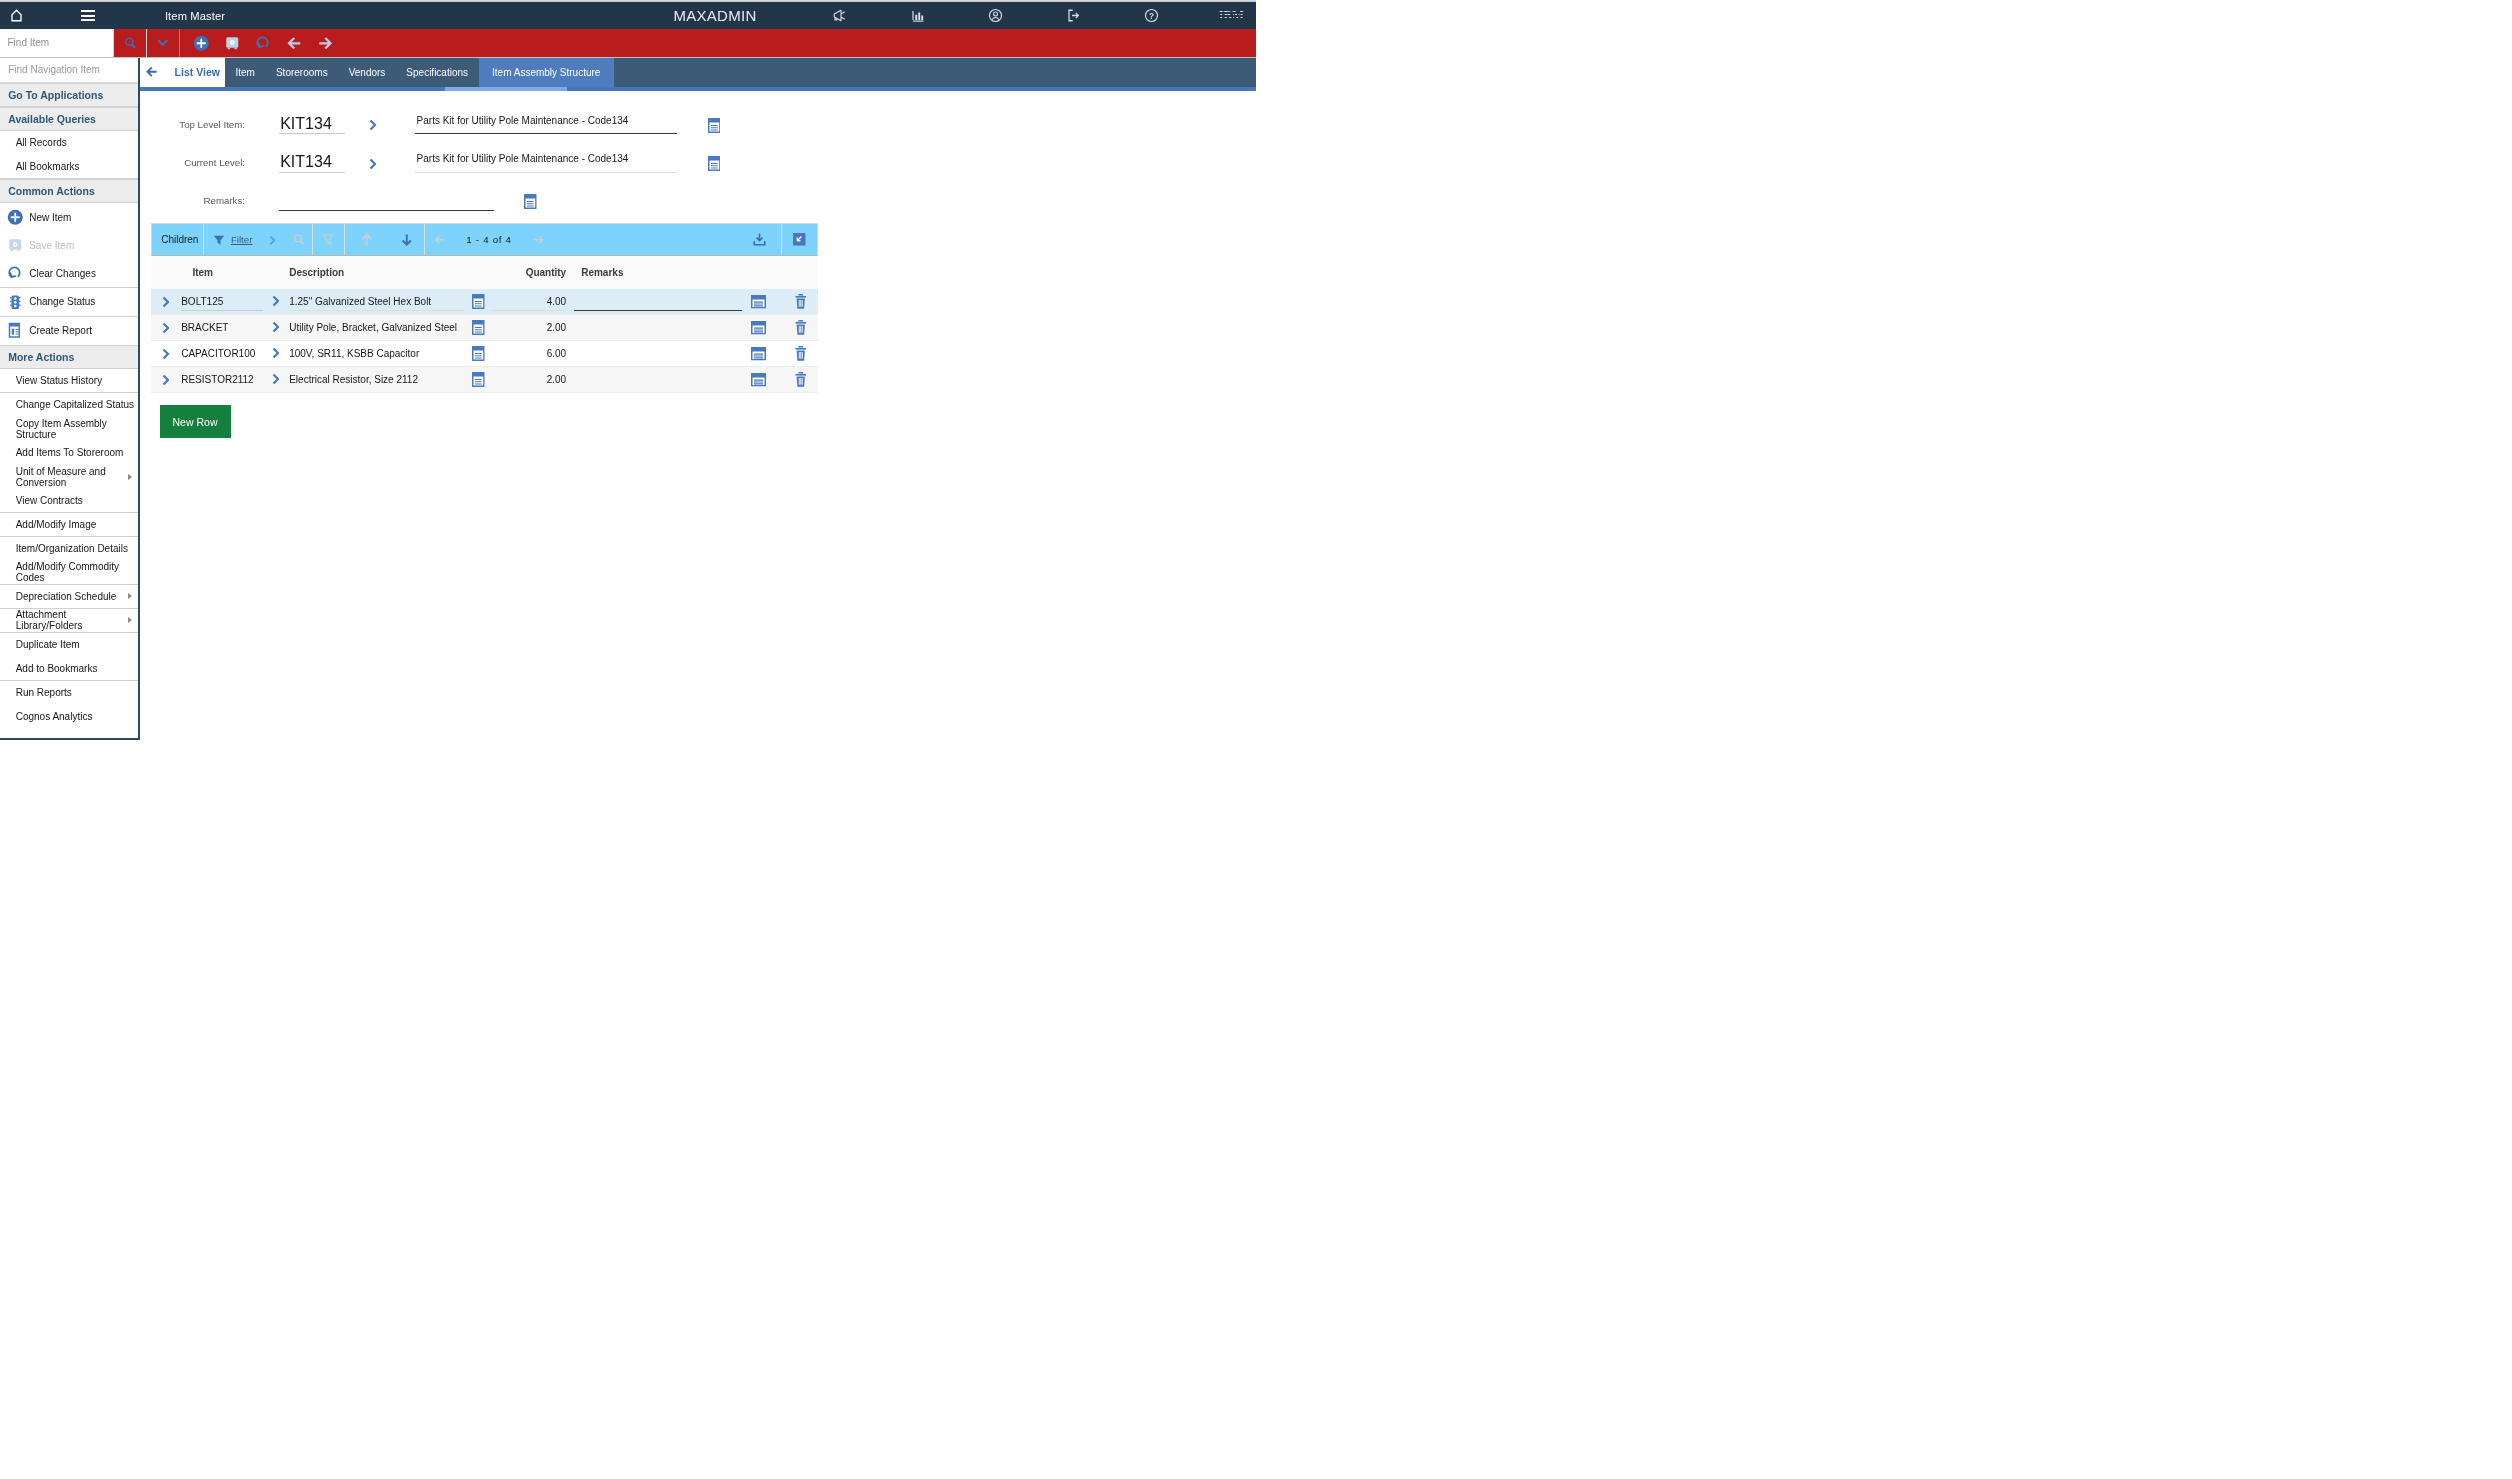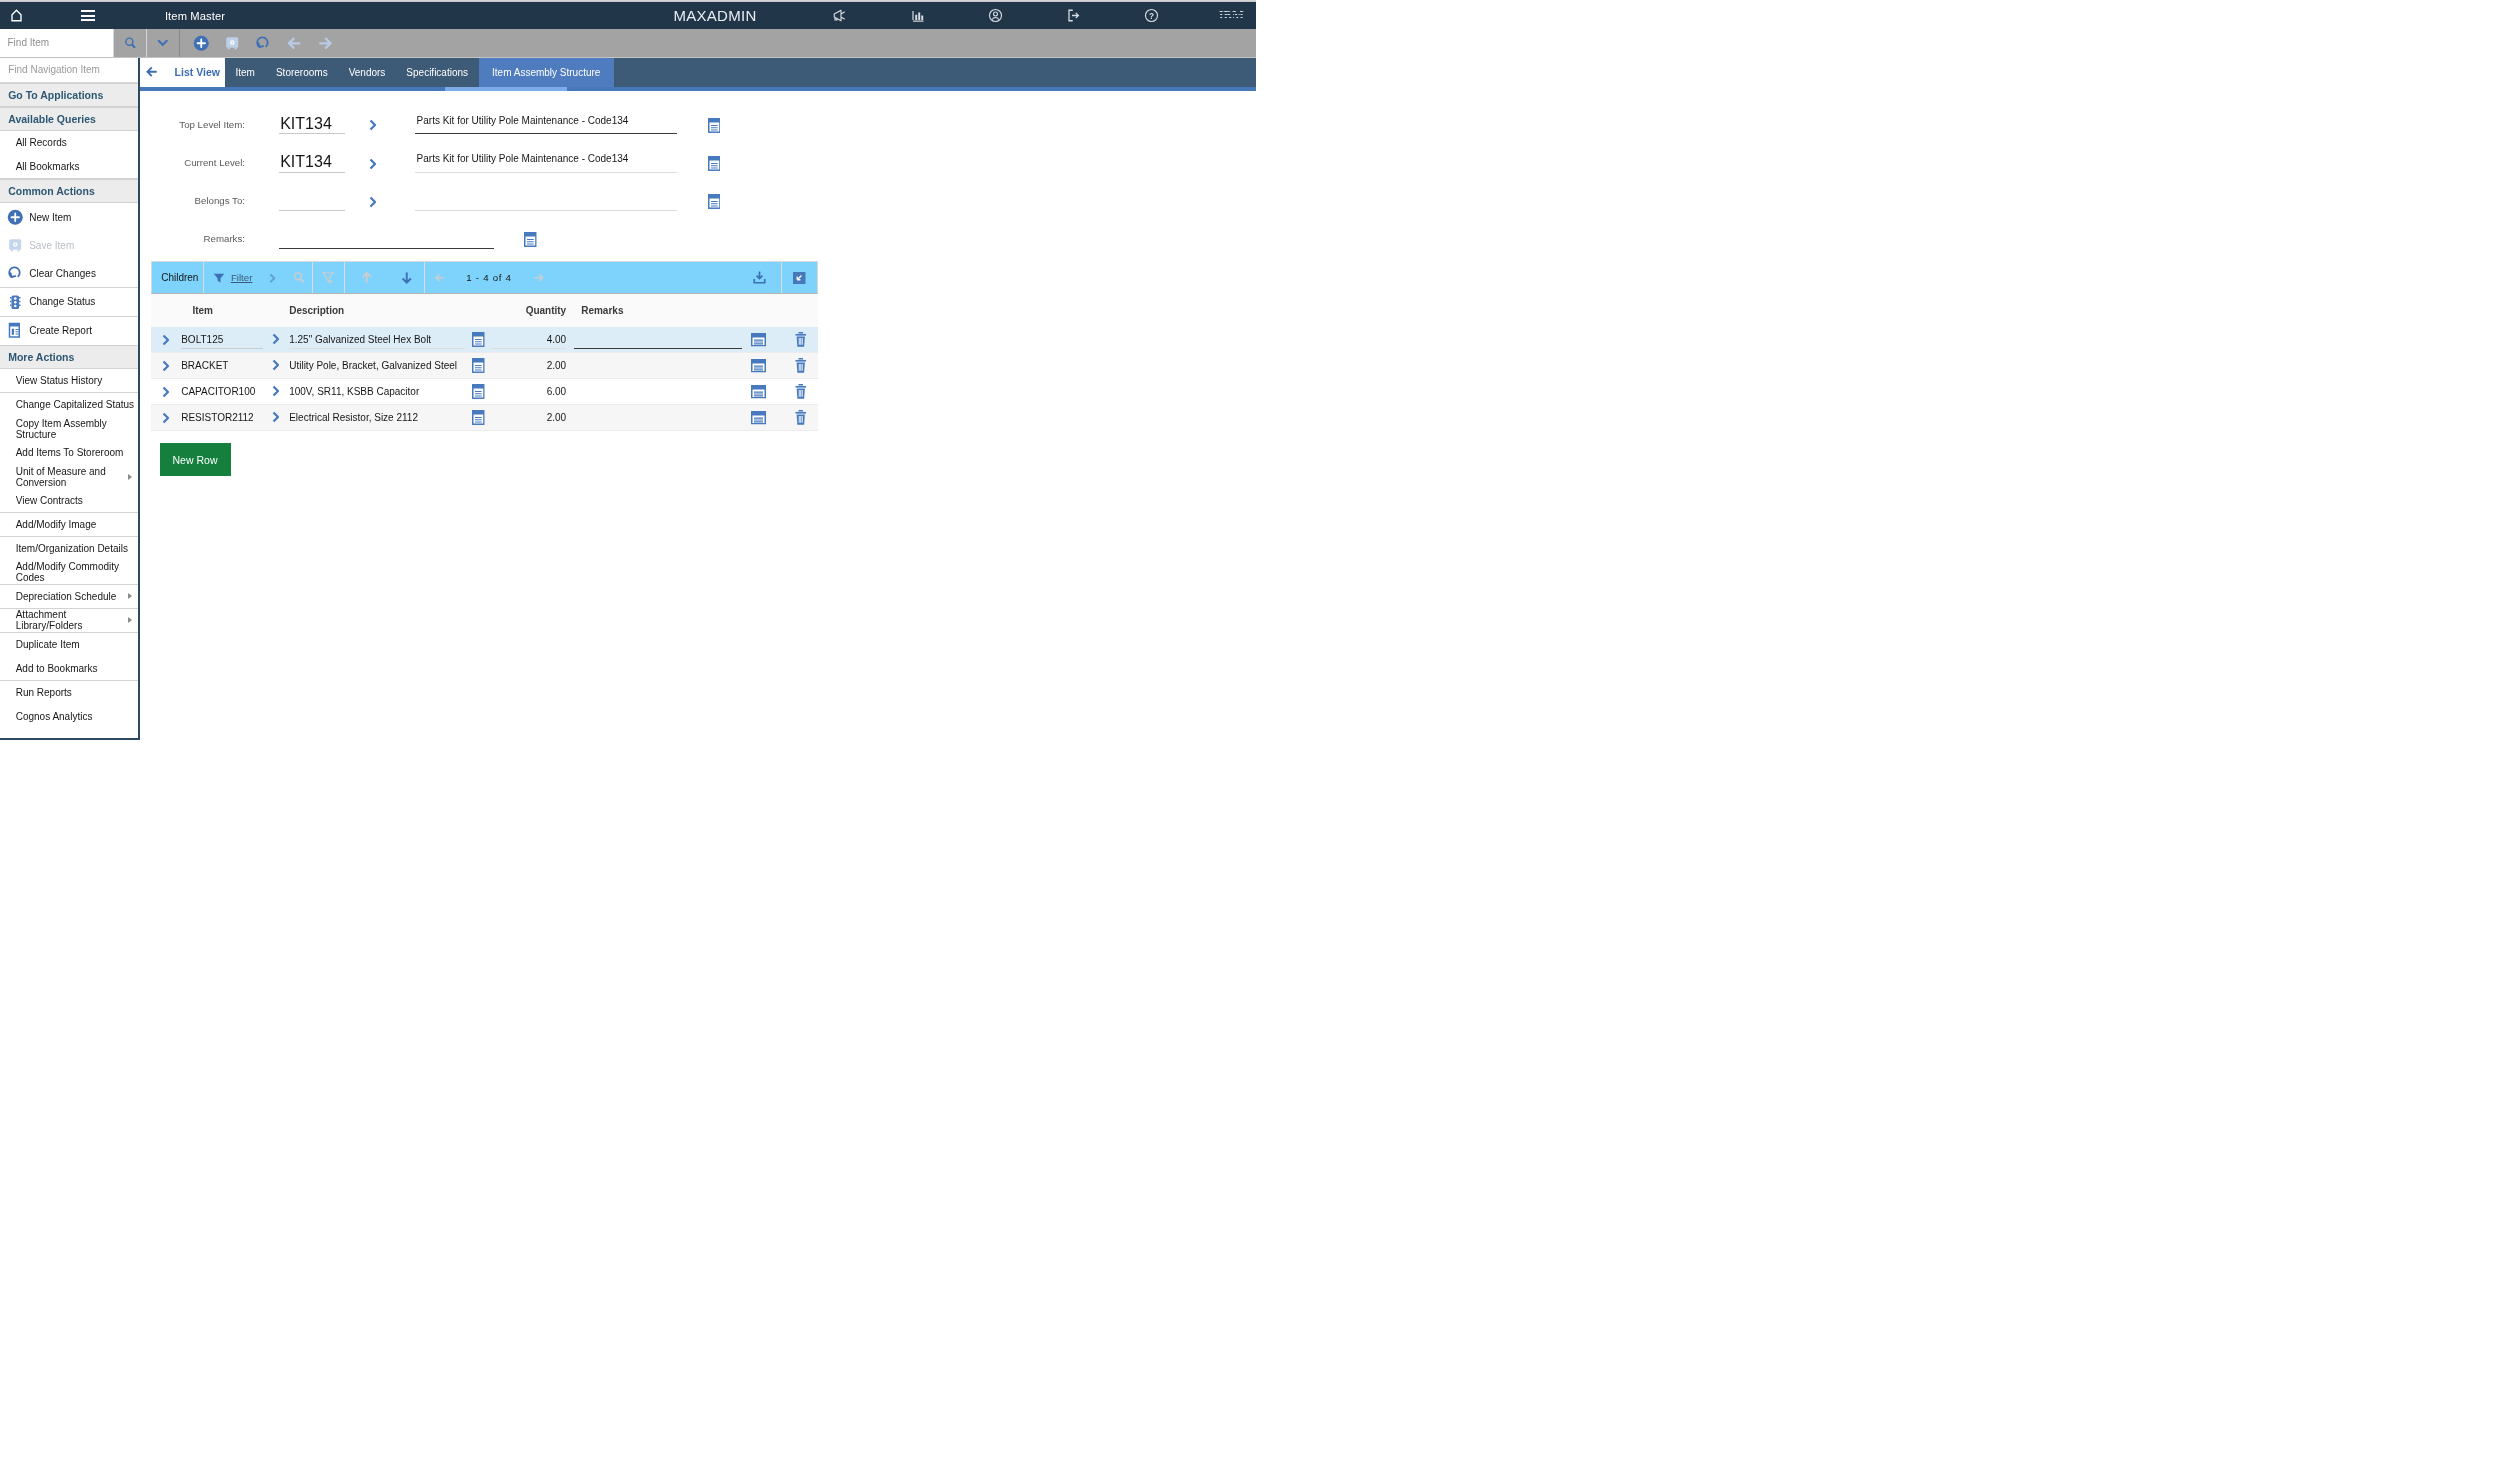--- a/index.html
+++ b/index.html
@@ -17,21 +17,21 @@
   .app-title { color:#fff; font-size:11.2px; margin-left:10.5px; letter-spacing:0.1px; }
   .appbar .spacer { flex:1; }
   .username { color:#e8edf2; font-size:15px; margin-right:19.5px; letter-spacing:0.3px; }
   .abtn { width:30px; height:27px; display:flex; align-items:center; justify-content:center; cursor:pointer; }
   .ibm { font-family:"Liberation Serif", serif; font-weight:bold; font-size:12.7px; letter-spacing:0;
     color:#dfe5ea; margin:0 12px 0 4.5px;
     background:repeating-linear-gradient(to bottom,#dfe5ea 0 1.5px,transparent 1.5px 3px);
     -webkit-background-clip:text; background-clip:text; -webkit-text-fill-color:transparent; }
 
   
-  .toolbar { height:28.4px; background:#a3a3a3; border-bottom:0.7px solid #c2c2c2; display:flex; align-items:stretch; }
+  .toolbar { height:28.4px; background:#b91c1c; border-bottom:0.7px solid #c2c2c2; display:flex; align-items:stretch; }
   .find-input { width:113px; height:100%; border:none; outline:none; background:#fff; padding:0 7.5px;
     font-size:10px; color:#161616; font-family:"Liberation Sans",sans-serif; }
   .find-input::placeholder { color:#8f8f8f; }
   .tcell { width:33px; display:flex; align-items:center; justify-content:center; border-left:0.7px solid #d6d6d6; cursor:pointer; }
   .tdivider { width:0.7px; background:#8a8a8a; }
   .ticon { width:31px; display:flex; align-items:center; justify-content:center; cursor:pointer; }
   .ticon.first { margin-left:6px; }
 
   
   .split { display:flex; height:682px; }
@@ -446,35 +446,20 @@
             </svg>
           </div>
         <div class="fdesc">Parts Kit for Utility Pole Maintenance - Code134</div>
         <div class="ficon">
             <svg width="12.7" height="15" viewBox="0 0 17 20">
               <use href="#sym-ld"></use>
             </svg>
           </div>
       </div>
       <div class="frow">
-        <div class="flabel">Belongs To:</div>
-        <div class="fitem"></div>
-        <div class="fchev">
-            <svg width="7.5" height="12" viewBox="0 0 10 16">
-              <use href="#sym-chevr"></use>
-            </svg>
-          </div>
-        <div class="fdesc"></div>
-        <div class="ficon">
-            <svg width="12.7" height="15" viewBox="0 0 17 20">
-              <use href="#sym-ld"></use>
-            </svg>
-          </div>
-      </div>
-      <div class="frow">
         <div class="flabel">Remarks:</div>
         <div class="fremarks"></div>
         <div class="ficon">
             <svg width="12.7" height="15" viewBox="0 0 17 20">
               <use href="#sym-ld"></use>
             </svg>
           </div>
       </div>
     </div>
 

